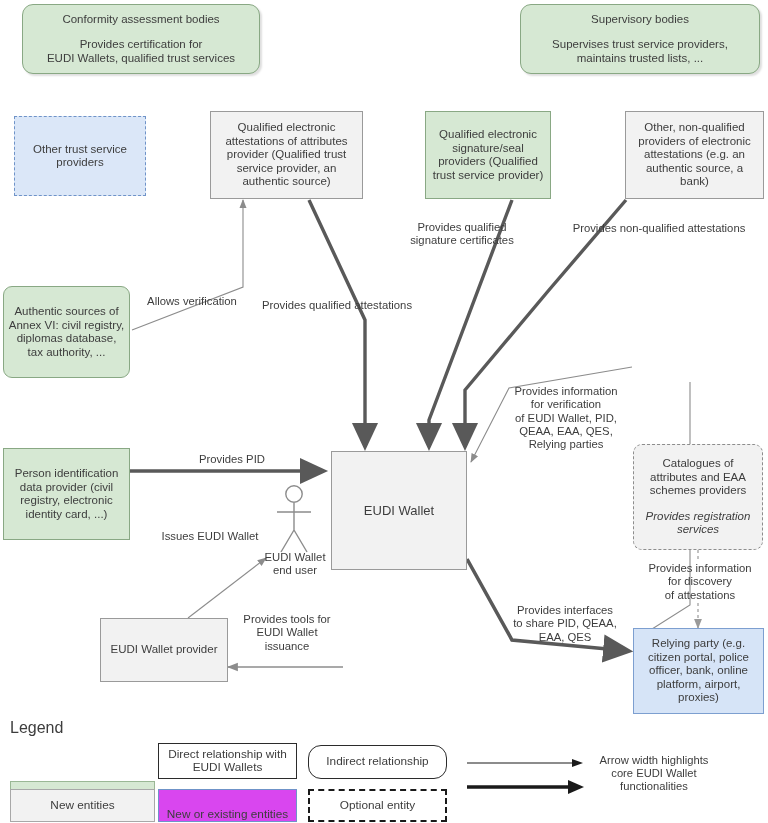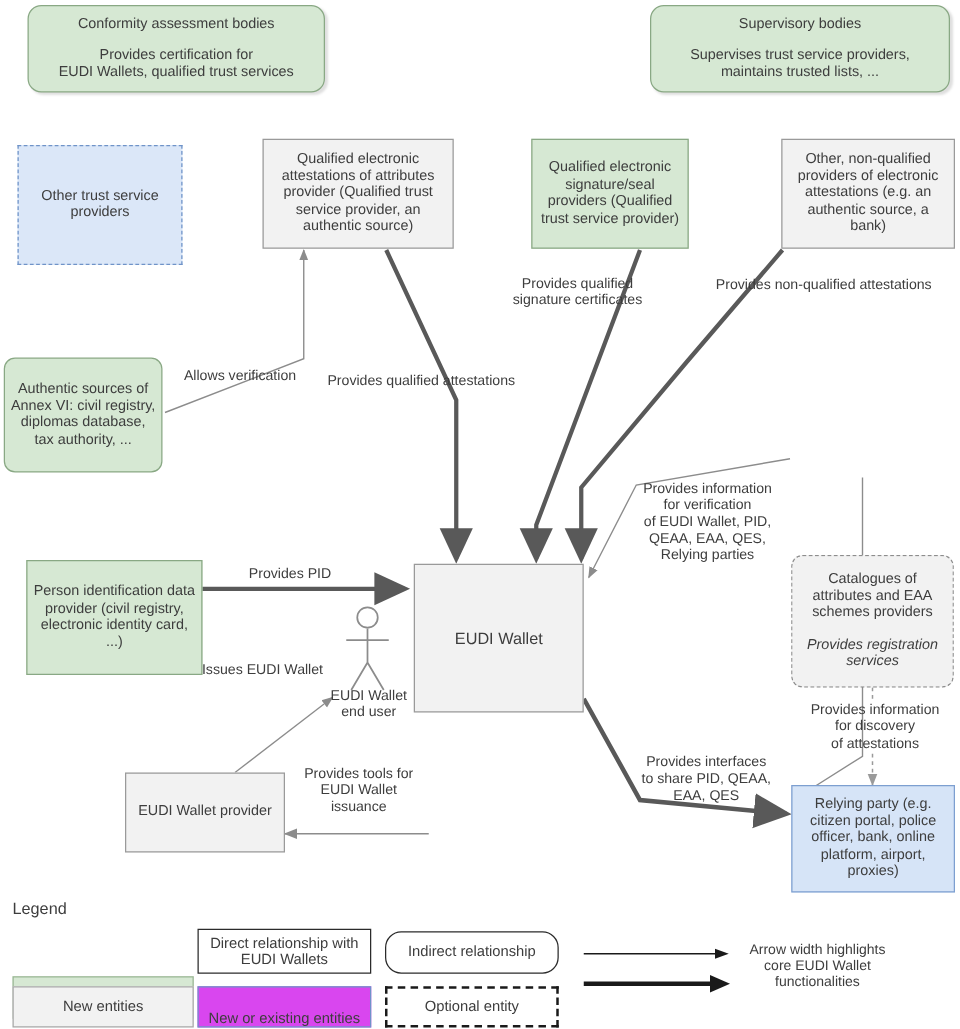--- a/index.html
+++ b/index.html
@@ -57,21 +57,21 @@
     color: #3d3d3d;
     text-align: center;
     white-space: pre-line;
   }
 
   
   .legend-title {
     position: absolute;
     left: 10px;
     top: 719px;
-    font-size: 13px;
+    font-size: 16px;
     color: #3d3d3d;
   }
   .legend-box {
     position: absolute;
     box-sizing: border-box;
     display: flex;
     align-items: center;
     justify-content: center;
     text-align: center;
     font-size: 11.8px;
@@ -185,42 +185,42 @@
 
   <div class="node green rounded shadow" style="left:520px; top:4px; width:240px; height:70px;">
     <div class="inner">
       <span>Supervisory bodies</span>
       <span class="spacer"></span>
       <span>Supervises trust service providers,</span><br>
       <span>maintains trusted lists, ...</span>
     </div>
   </div>
 
-  <div class="node blue-dash" style="left:14px; top:116px; width:132px; height:96px;align-items:center;">
+  <div class="node blue-dash" style="left:14px; top:116px; width:132px; height:80px;align-items:center;">
     <span class="inner">Other trust service providers</span>
   </div>
 
   <div class="node grey" style="left:210px; top:111px; width:153px; height:88px;">
     <span class="inner">Qualified electronic attestations of attributes provider (Qualified trust service provider, an authentic source)</span>
   </div>
 
   <div class="node green" style="left:425px; top:111px; width:126px; height:88px;">
     <span class="inner">Qualified electronic signature/seal providers (Qualified trust service provider)</span>
   </div>
 
   <div class="node grey" style="left:625px; top:111px; width:139px; height:88px;justify-content:center;">
     <span class="inner">Other, non-qualified providers of electronic attestations (e.g. an authentic source, a bank)</span>
   </div>
 
   <div class="node green rounded-sm" style="left:3px; top:286px; width:127px; height:92px;">
     <span class="inner">Authentic sources of Annex VI: civil registry, diplomas database, tax authority, ...</span>
   </div>
 
 
-  <div class="node green" style="left:21px; top:448px; width:141px; height:92px;">
+  <div class="node green" style="left:3px; top:448px; width:127px; height:92px;">
     <span class="inner">Person identification data provider (civil registry, electronic identity card, ...)</span>
   </div>
 
   <div class="node grey" style="left:331px; top:451px; width:136px; height:119px; font-size:13px;">
     <span class="inner">EUDI Wallet</span>
   </div>
 
   <div class="node grey-dash rounded-sm" style="left:633px; top:444px; width:130px; height:106px;">
     <div class="inner">
       <span>Catalogues of attributes and EAA schemes providers</span>

